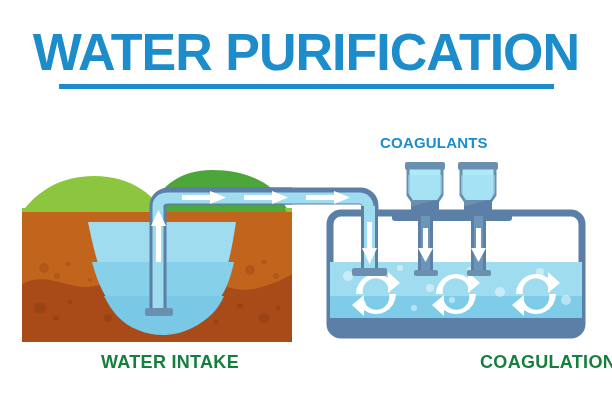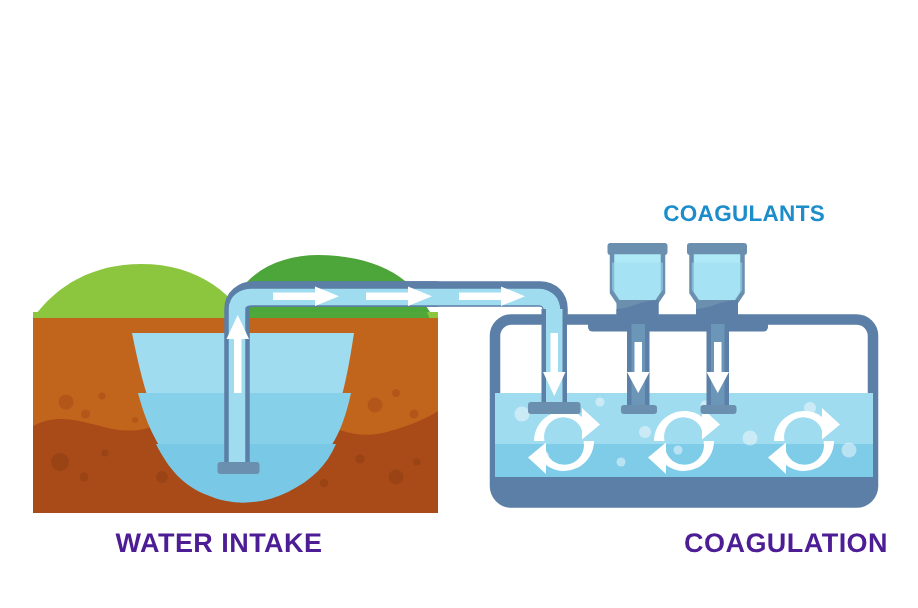--- a/index.html
+++ b/index.html
@@ -39,62 +39,67 @@
     margin: 4px auto 0 auto;
     width: 495px;
     height: 5px;
     background: #1c8ccb;
   }
   .caption {
     position: absolute;
     font-family: "Liberation Sans", sans-serif;
     font-weight: bold;
     font-size: 18px;
-    color: #4c1d95;
+    color: #15803d;
     letter-spacing: 0.3px;
     white-space: nowrap;
+    margin-left: 24px;
   }
   #caption-intake {
     left: 0;
     top: 352px;
     width: 292px;
     text-align: center;
   }
   #caption-coagulation {
     left: 320px;
     top: 352px;
     width: 272px;
     text-align: right;
   }
   .coagulants-label {
     position: absolute;
     left: 380px;
     top: 134px;
     width: 170px;
-    text-align: right;
+    text-align: left;
     font-family: "Liberation Sans", sans-serif;
     font-weight: bold;
     font-size: 15px;
     color: #1c8ccb;
     letter-spacing: 0.2px;
     white-space: nowrap;
   }
   svg.scene {
     position: absolute;
     left: 0;
     top: 0;
     width: 612px;
     height: 405px;
   }
 </style>
 </head>
 <body>
 
 <div id="stage">
 
+  <div class="title-block">
+    <span class="title-text">WATER PURIFICATION</span>
+    <div class="title-rule"></div>
+  </div>
 
   <svg class="scene" viewBox="0 0 612 405">
     <defs>
       <clipPath id="clip-ground">
         <rect x="22" y="176" width="270" height="166"></rect>
       </clipPath>
       <clipPath id="clip-water">
         <path d="M22 218 L292 218 L292 342 L22 342 Z"></path>
       </clipPath>
       <clipPath id="clip-tank">

